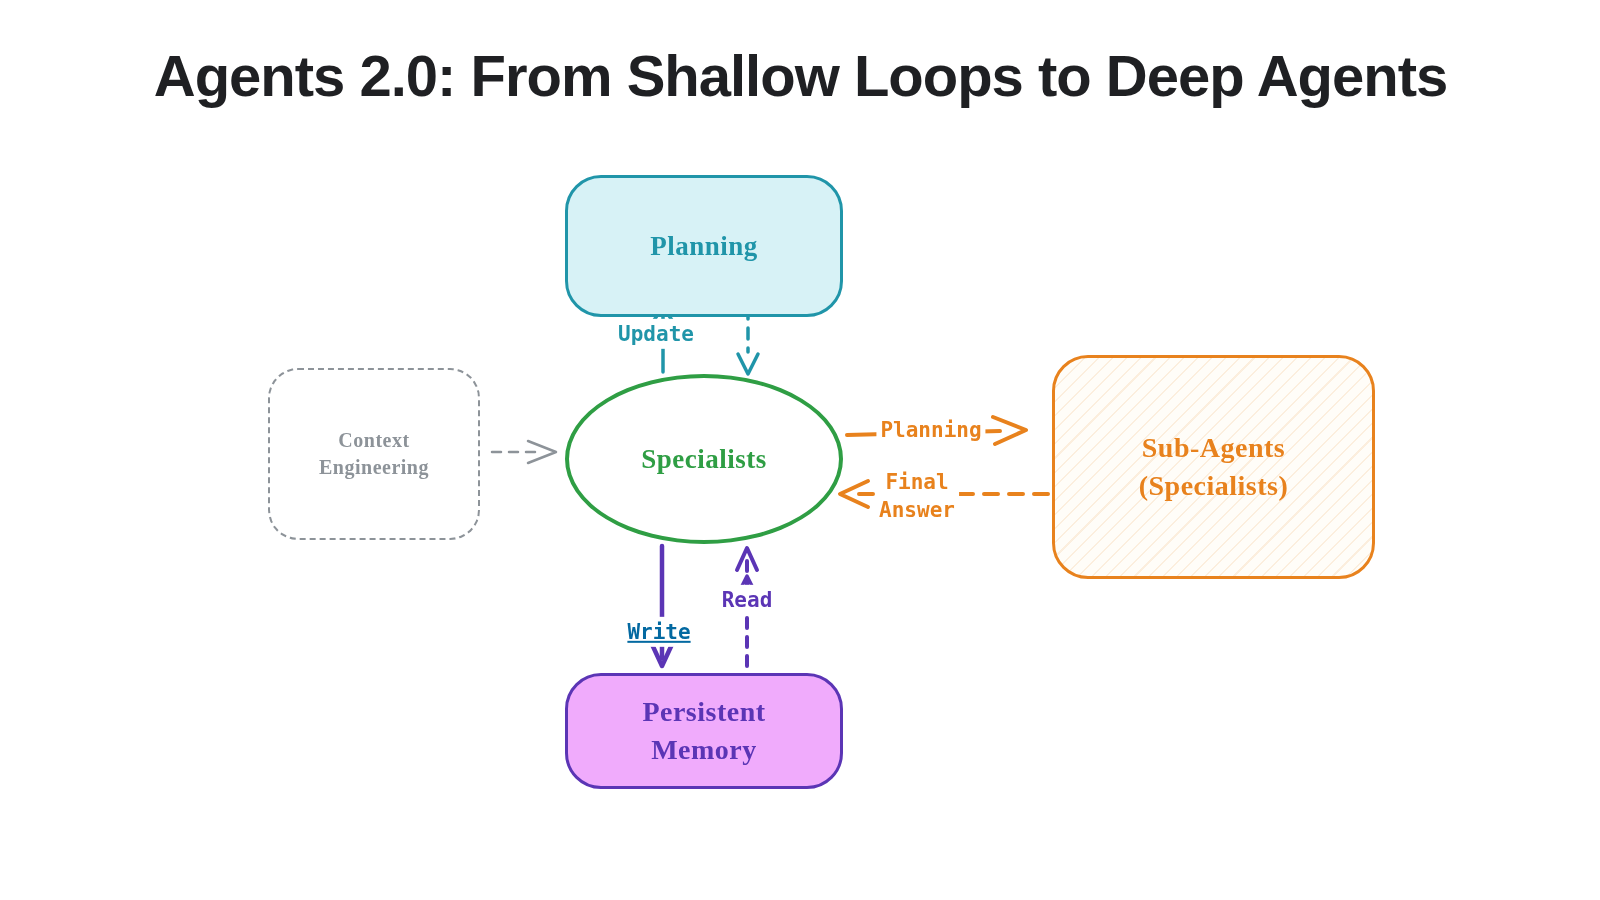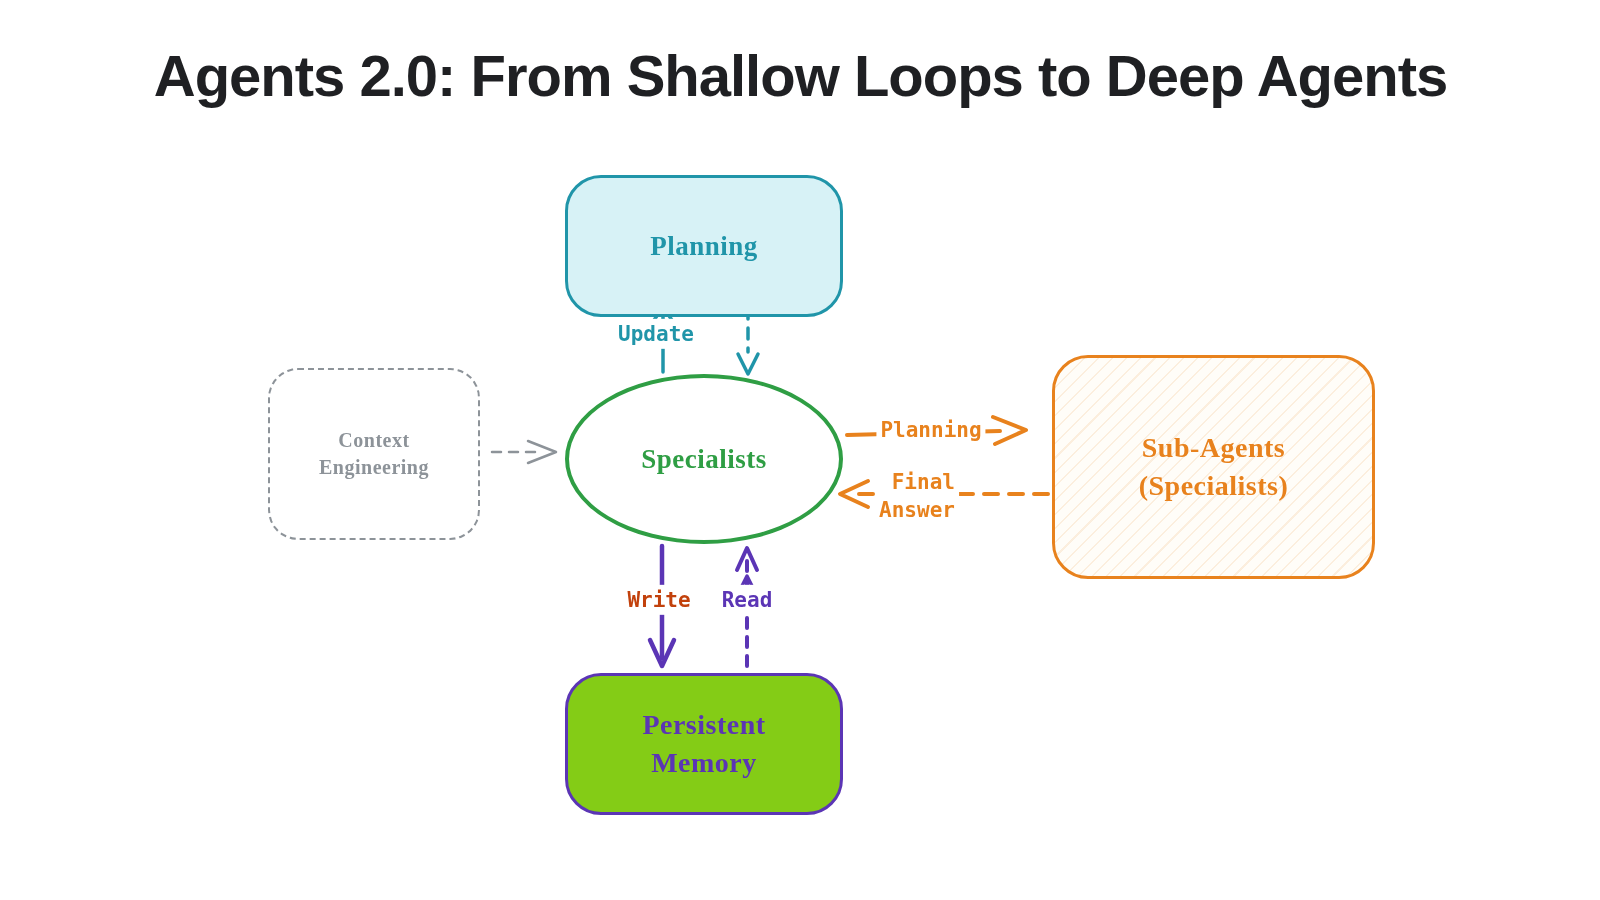--- a/index.html
+++ b/index.html
@@ -73,42 +73,42 @@
   .node-context .hand { color: #8d9399; font-size: 20px; }
   .node-subagents {
     left: 1052px; top: 355px; width: 323px; height: 224px;
     border: 3.5px solid #e8821d;
     background:
       repeating-linear-gradient(135deg, rgba(233,150,60,0.14) 0px, rgba(233,150,60,0.14) 1.5px, transparent 1.5px, transparent 10px),
       #fffdf8;
   }
   .node-subagents .hand { color: #e8821d; font-size: 28px; }
   .node-memory {
-    left: 565px; top: 673px; width: 278px; height: 142px;
+    left: 565px; top: 673px; width: 278px; height: 116px;
     border: 3.5px solid #5b35b5;
-    background: #84cc16;
+    background: #f0abfc;
   }
   .node-memory .hand { color: #5b35b5; font-size: 28px; }
 
   .edge-label {
     position: absolute;
     transform: translate(-50%, -50%);
     font-family: "DejaVu Sans Mono", monospace;
     font-weight: 700;
     font-size: 21px;
     background: #ffffff;
     padding: 1px 4px;
-    text-align: right;
+    text-align: center;
     white-space: pre-line;
     line-height: 1.35;
   }
   .lbl-update    { left: 656px; top: 334px; color: #2095a9; }
   .lbl-delegates { left: 931px; top: 430px; color: #e8821d; }
   .lbl-final     { left: 917px; top: 496px; color: #e8821d; }
-  .lbl-write     { left: 659px; top: 600px; color: #c2410c; }
+  .lbl-write     { left: 659px; top: 632px; color: #0369a1; text-decoration: underline; }
   .lbl-read      { left: 747px; top: 600px; color: #5b35b5; }
 </style>
 </head>
 <body>
 
 <div class="canvas">
 
   <h1 class="title">Agents 2.0: From Shallow Loops to Deep Agents</h1>
 
   <svg class="edges" viewBox="0 0 1600 900" aria-hidden="true">

